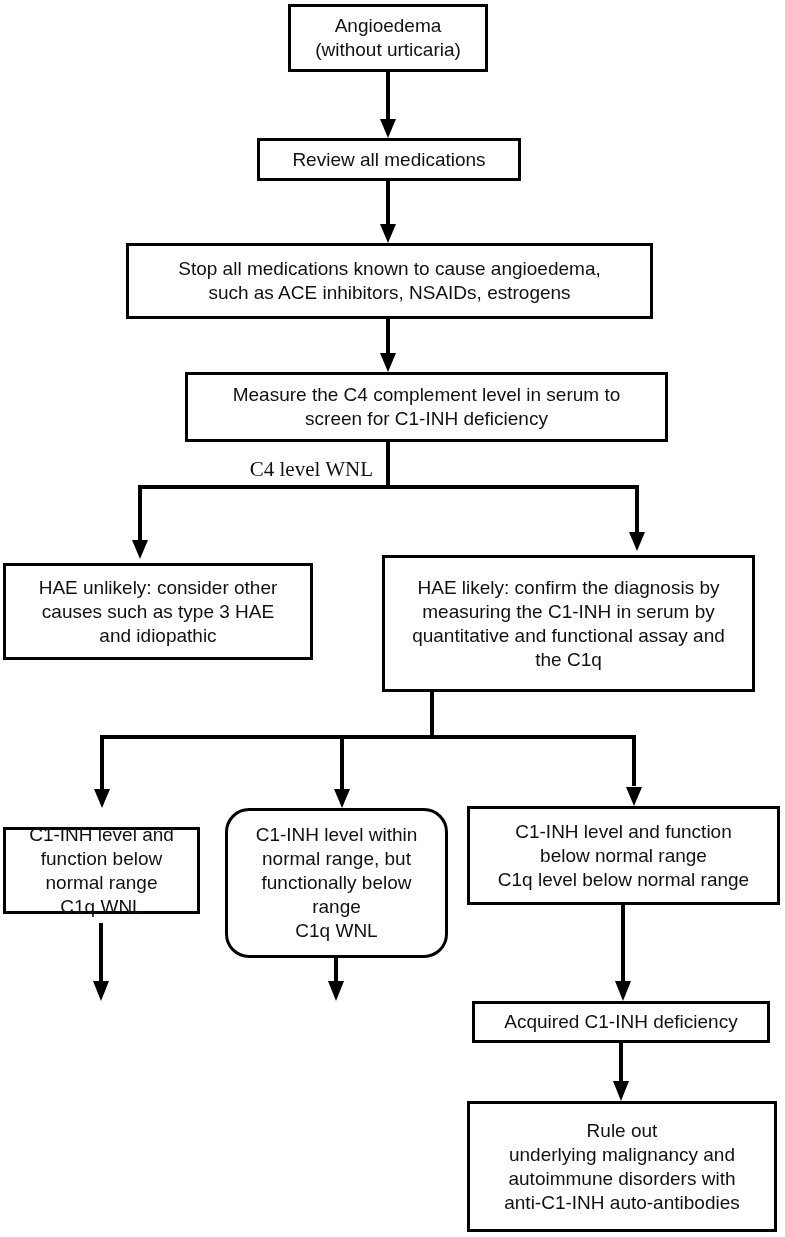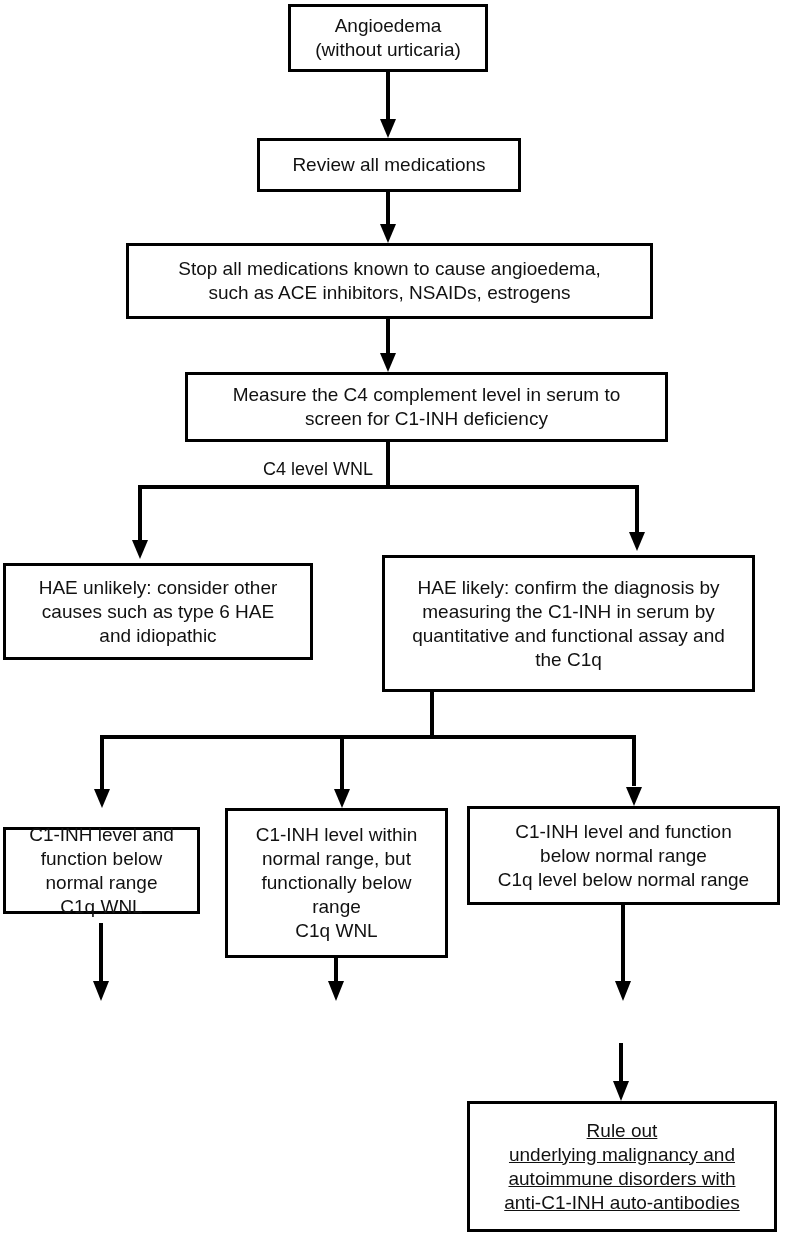--- a/index.html
+++ b/index.html
@@ -32,40 +32,41 @@
     align-items: center;
     justify-content: center;
     text-align: center;
     white-space: pre-line;
     font-size: 19px;
     line-height: 24px;
     padding: 2px 6px;
   }
   .blabel {
     position: absolute;
-    font-size: 18px;
+    font-size: 21px;
     line-height: 24px;
     white-space: nowrap;
+    font-family: Liberation Serif, serif;
   }
   
   #n-angioedema   { left: 288px; top: 4px;    width: 200px; height: 68px; }
-  #n-review       { left: 257px; top: 138px;  width: 264px; height: 54px; }
+  #n-review       { left: 257px; top: 138px;  width: 264px; height: 43px; }
   #n-stop         { left: 126px; top: 243px;  width: 527px; height: 76px; }
   #n-measure      { left: 145px; top: 372px;  width: 483px; height: 70px; margin-left: 40px; }
   #lbl-wnl        { left: 215px; top: 457px;  width: 158px; text-align: right; }
   #lbl-decreased  { left: 404px; top: 457px; }
   #n-hae-unlikely { left: 3px;   top: 563px;  width: 310px; height: 97px; }
   #n-hae-likely   { left: 382px; top: 555px;  width: 373px; height: 137px; }
   #n-crit-type1   { left: 3px;   top: 827px;  width: 197px; height: 87px; }
-  #n-crit-type2   { left: 225px; top: 808px;  width: 223px; height: 150px; }
+  #n-crit-type2   { left: 225px; top: 808px;  width: 223px; height: 150px; border-radius: 24px; }
   #n-crit-acq     { left: 467px; top: 806px;  width: 313px; height: 99px; }
   #n-hae-type1    { left: 30px;  top: 1001px; width: 142px; height: 42px; }
   #n-hae-type2    { left: 265px; top: 1001px; width: 143px; height: 42px; }
   #n-acquired     { left: 472px; top: 1001px; width: 298px; height: 42px; }
-  #n-rule-out     { left: 467px; top: 1101px; width: 310px; height: 131px; text-decoration: underline; }
+  #n-rule-out     { left: 467px; top: 1101px; width: 310px; height: 131px; }
 </style>
 </head>
 <body>
 
 <div class="stage">
 
   <svg class="connectors" viewBox="0 0 785 1237" xmlns="http://www.w3.org/2000/svg">
 
     <path d="M388 72 V120"></path>
     <polygon points="380,119 396,119 388,138"></polygon>
@@ -107,21 +108,21 @@
   <div class="node" id="n-stop">Stop all medications known to cause angioedema,
 such as ACE inhibitors, NSAIDs, estrogens</div>
 
   <div class="node" id="n-measure">Measure the C4 complement level in serum to
 screen for C1-INH deficiency</div>
 
   <div class="blabel" id="lbl-wnl">C4 level WNL</div>
 
 
   <div class="node" id="n-hae-unlikely">HAE unlikely: consider other
-causes such as type 6 HAE
+causes such as type 3 HAE
 and idiopathic</div>
 
   <div class="node" id="n-hae-likely">HAE likely: confirm the diagnosis by
 measuring the C1-INH in serum by
 quantitative and functional assay and
 the C1q</div>
 
   <div class="node" id="n-crit-type1">C1-INH level and
 function below
 normal range
@@ -132,19 +133,20 @@
 functionally below
 range
 C1q WNL</div>
 
   <div class="node" id="n-crit-acq">C1-INH level and function
 below normal range
 C1q level below normal range</div>
 
 
 
+  <div class="node" id="n-acquired">Acquired C1-INH deficiency</div>
 
   <div class="node" id="n-rule-out">Rule out
 underlying malignancy and
 autoimmune disorders with
 anti-C1-INH auto-antibodies</div>
 
 </div>
 
 </body></html>

